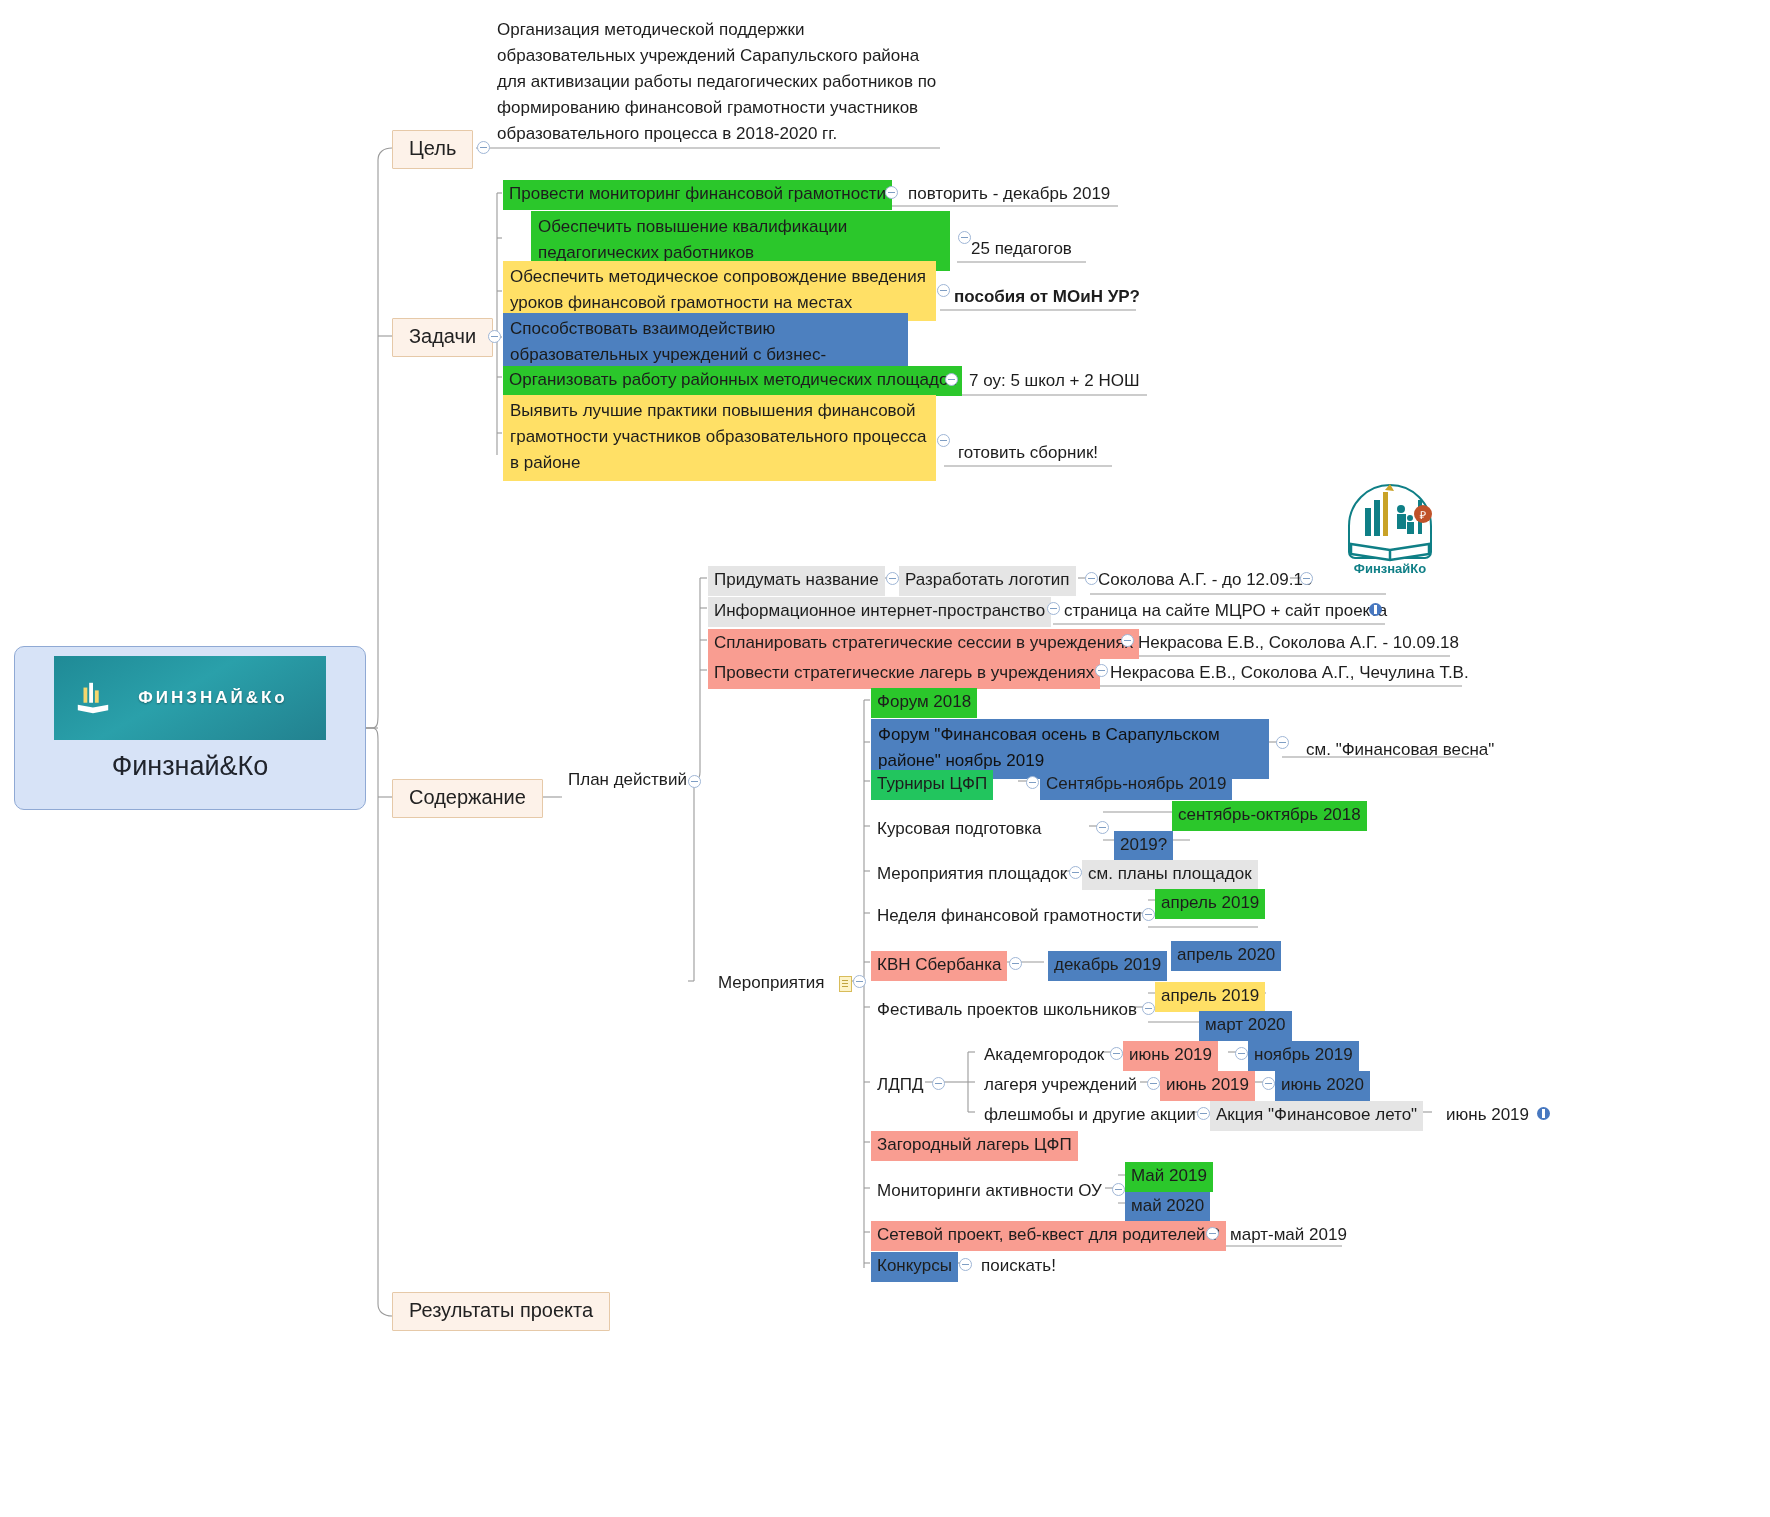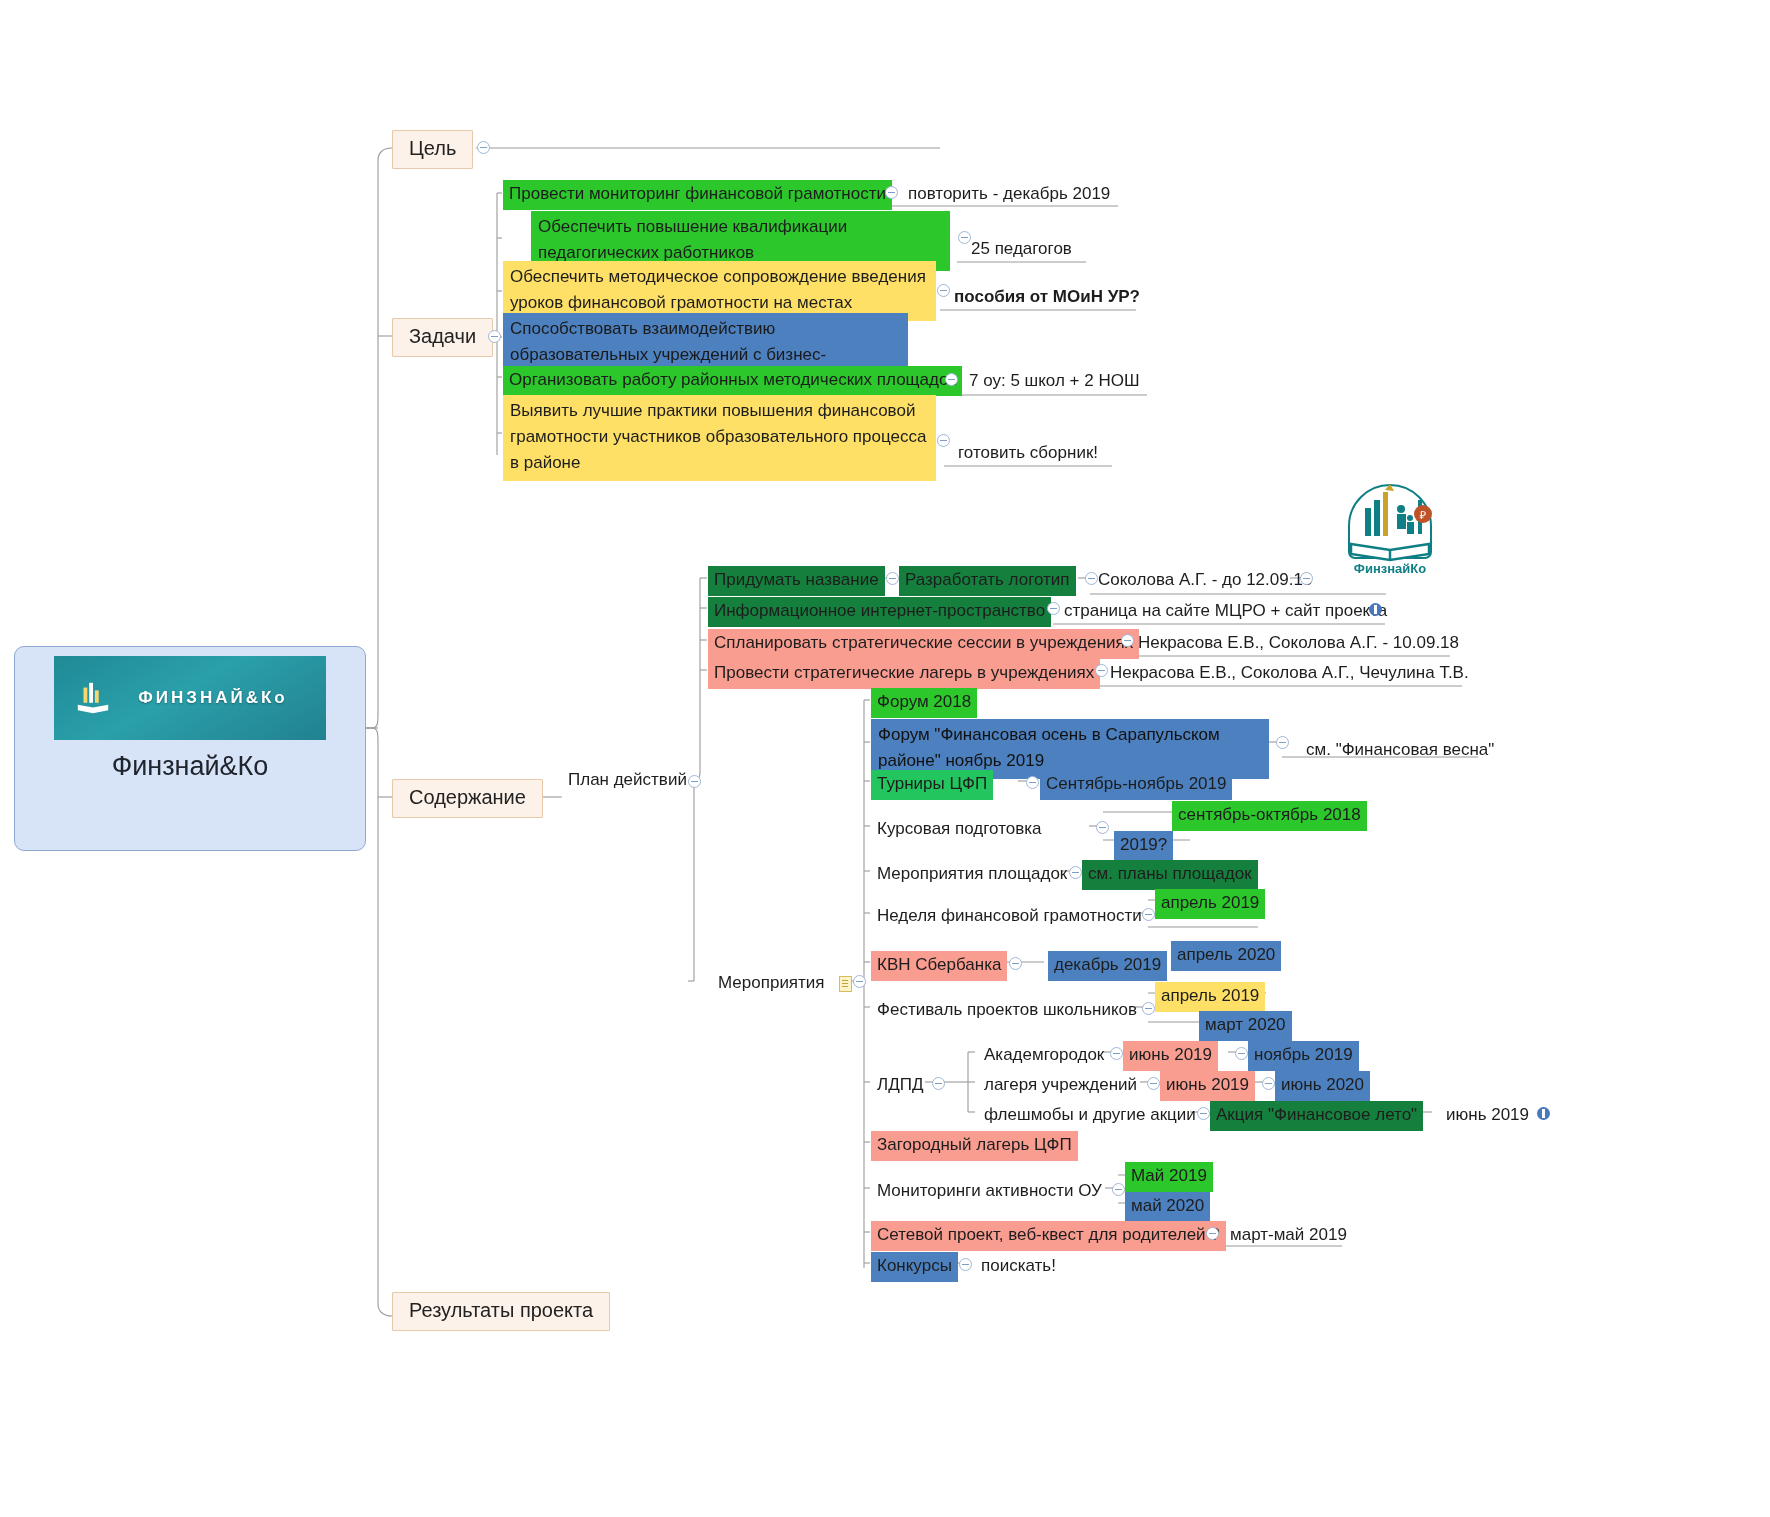--- a/index.html
+++ b/index.html
@@ -23,32 +23,32 @@
     line-height: 26px;
     color: #1d1d1d;
     white-space: nowrap;
   }
   .node .txt { display: inline-block; padding: 1px 6px 3px 6px; }
   .node.wrap { white-space: normal; }
   .node.wrap .txt { display: block; padding: 3px 7px 5px 7px; }
 
   
   .f-green  .txt { background: #2bc72b; }
-  .f-lgreen .txt { background: #15803d; }
+  .f-lgreen .txt { background: #e5e5e5; }
   .f-yellow .txt { background: #ffe066; }
   .f-blue   .txt { background: #4d80bf; }
   .f-red    .txt { background: #f99d91; }
   .f-dred   .txt { background: #22c55e; }
   .f-none   .txt { background: transparent; }
 
   
   #root {
     position: absolute;
     left: 14px; top: 646px;
-    width: 352px; height: 205px;
+    width: 352px; height: 164px;
     background: #d7e3f7;
     border: 1px solid #8fa9d4;
     border-radius: 10px;
     display: flex; flex-direction: column;
     align-items: center; justify-content: flex-start;
     padding-top: 9px;
   }
   #root .banner {
     width: 272px; height: 84px;
     background: linear-gradient(150deg,#1f8a96 0%, #2aa0aa 45%, #22818f 100%);
@@ -241,20 +241,23 @@
       <rect x="72" y="44" width="7" height="12" fill="#0f7f86"></rect>
       <rect x="83" y="22" width="4" height="34" fill="#0f7f86"></rect>
       <circle cx="88" cy="36" r="9" fill="#c0522a"></circle>
       <text x="88" y="41" font-size="11" fill="#fff" text-anchor="middle" font-family="Liberation Serif, serif">₽</text>
       <path d="M16 66 L55 72 L94 66 L94 76 L55 82 L16 76 Z" fill="#ffffff" stroke="#0f7f86" stroke-width="2.5"></path>
       <line x1="55" y1="72" x2="55" y2="82" stroke="#0f7f86" stroke-width="2.5"></line>
       <text x="55" y="95" font-size="13" fill="#0f7f86" text-anchor="middle" font-weight="bold" font-family="Liberation Sans, sans-serif">ФинзнайКо</text>
     </svg>
   </div>
 
+  <div class="node wrap" style="left:490px; top:14px; width:455px; font-size:17px;">
+    <span class="txt f-none">Организация методической поддержки образовательных учреждений Сарапульского района для активизации работы педагогических работников по формированию финансовой грамотности участников образовательного процесса в 2018-2020 гг.</span>
+  </div>
 
   <div class="cap" style="left:392px; top:130px;">
     <span>Цель</span>
   </div>
   <span class="tog abs" style="left:470px; top:141px;"></span>
 
   <div class="cap" style="left:392px; top:318px;">
     <span>Задачи</span>
   </div>
   <span class="tog abs" style="left:481px; top:330px;"></span>

